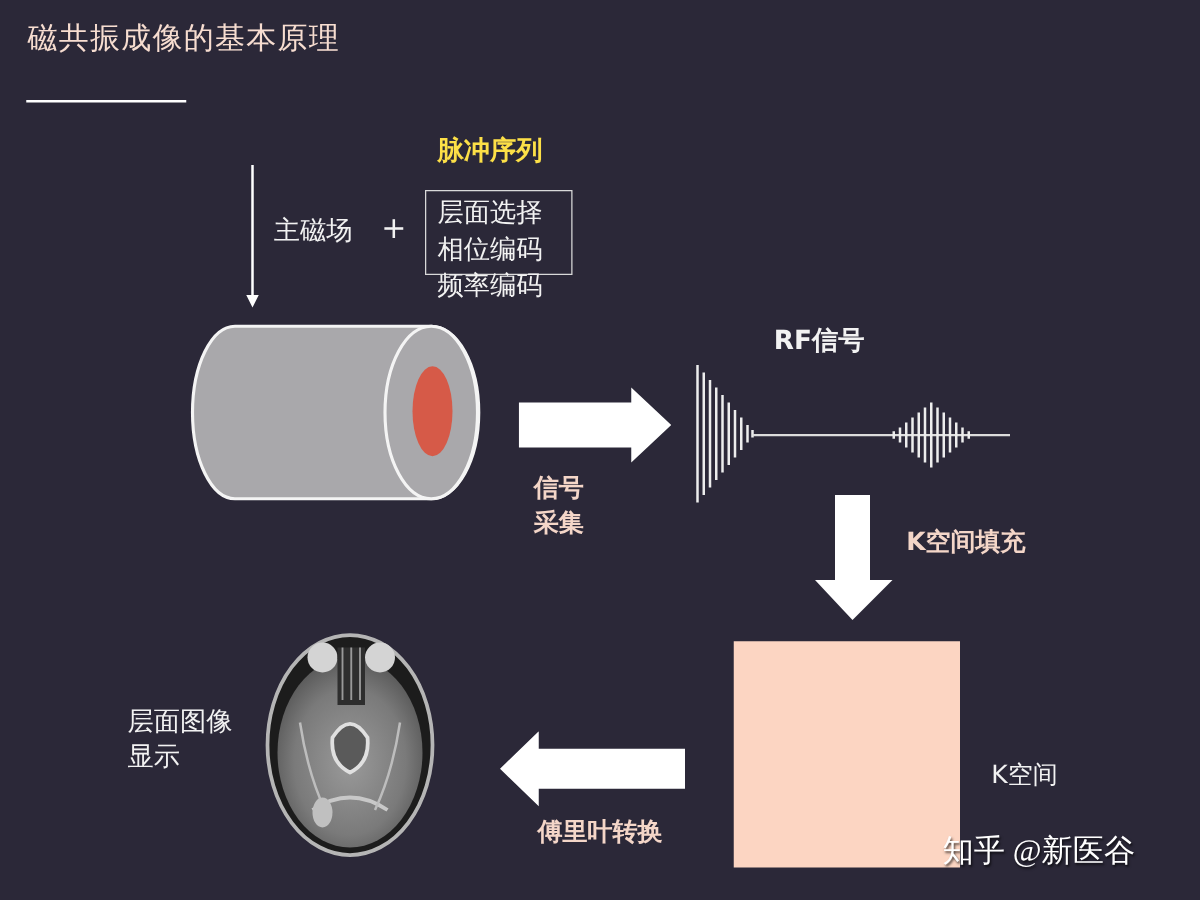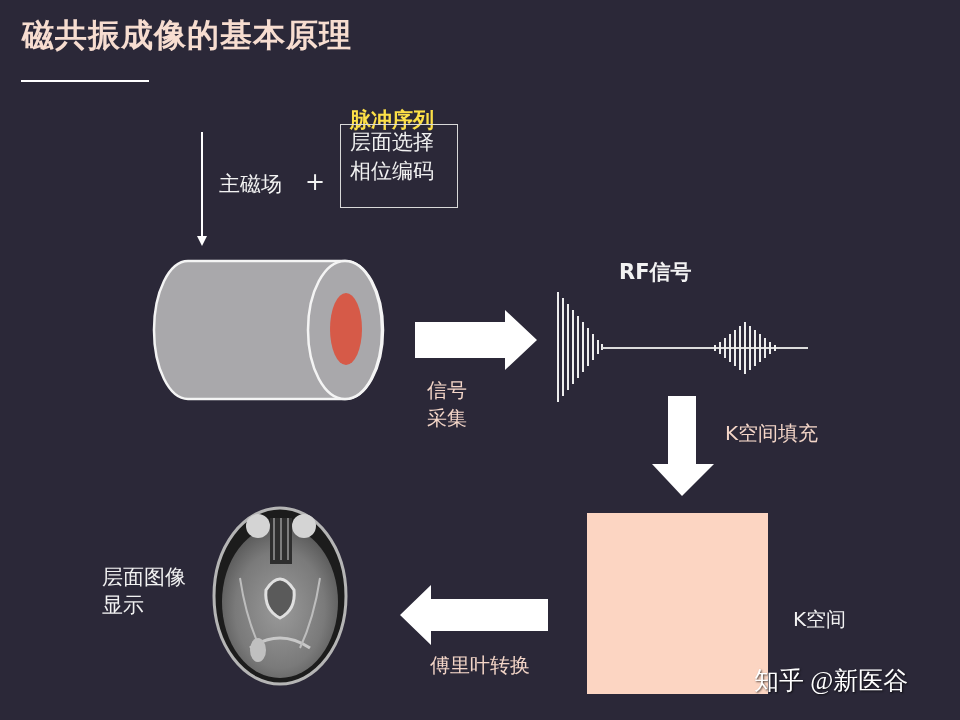--- a/index.html
+++ b/index.html
@@ -6,34 +6,34 @@
   body {
     width: 960px; height: 720px; overflow: hidden;
     background: #2b2838;
     font-family: "DejaVu Sans", "Liberation Sans", sans-serif;
     position: relative;
     color: #ffffff;
   }
   .abs { position: absolute; }
   .title {
     left: 22px; top: 14px;
-    font-size: 32px; font-weight: bold; letter-spacing: 1px;
+    font-size: 24px; font-weight: normal; letter-spacing: 1px;
     color: #f7ddd0;
     white-space: nowrap;
   }
   .title-underline {
     left: 21px; top: 80px; width: 128px; height: 2px; background: #ffffff;
   }
   .label-white { color: #f2f2f2; font-size: 21px; white-space: nowrap; }
-  .label-peach { color: #f4d6c8; font-size: 20px; font-weight: normal; white-space: nowrap; line-height: 28px; }
+  .label-peach { color: #f4d6c8; font-size: 20px; font-weight: bold; white-space: nowrap; line-height: 28px; }
   .pulse-title {
     left: 350px; top: 106px; font-size: 21px; font-weight: bold; color: #fde047; white-space: nowrap;
   }
   .pulse-box {
-    left: 340px; top: 124px; width: 118px; height: 84px;
+    left: 340px; top: 152px; width: 118px; height: 68px;
     border: 1.5px solid #d9d9d9;
     box-sizing: border-box;
     padding: 3px 0 0 9px;
   }
   .pulse-box div { font-size: 21px; line-height: 29px; color: #f2f2f2; white-space: nowrap; }
   .kspace-box {
     left: 587px; top: 513px; width: 181px; height: 181px; background: #fcd5c2;
   }
   .watermark {
     left: 754px; top: 664px; font-size: 25px; color: #ffffff; white-space: nowrap;
@@ -52,20 +52,21 @@
   <polygon points="2,106 12,106 7,116" fill="#ffffff"></polygon>
 </svg>
 
 <div class="abs label-white" style="left:219px; top:170px;">主磁场</div>
 <div class="abs label-white" style="left:305px; top:168px; font-size:24px;">+</div>
 
 <div class="abs pulse-title">脉冲序列</div>
 <div class="abs pulse-box">
   <div>层面选择</div>
   <div>相位编码</div>
+  <div>频率编码</div>
 </div>
 
 <svg class="abs" style="left:150px; top:255px;" width="240" height="150">
   <path d="M38,6 L195,6 A38,69 0 0 1 195,144 L38,144 A34,69 0 0 1 38,6 Z" fill="#a9a8ab" stroke="#f4f4f4" stroke-width="2.5"></path>
   <ellipse cx="195" cy="75" rx="37" ry="69" fill="#a9a8ab" stroke="#f4f4f4" stroke-width="2.5"></ellipse>
   <ellipse cx="196" cy="74" rx="16" ry="36" fill="#d65a48"></ellipse>
 </svg>
 
 <svg class="abs" style="left:415px; top:308px;" width="125" height="64">
   <polygon points="0,14 90,14 90,2 122,32 90,62 90,50 0,50" fill="#ffffff"></polygon>

